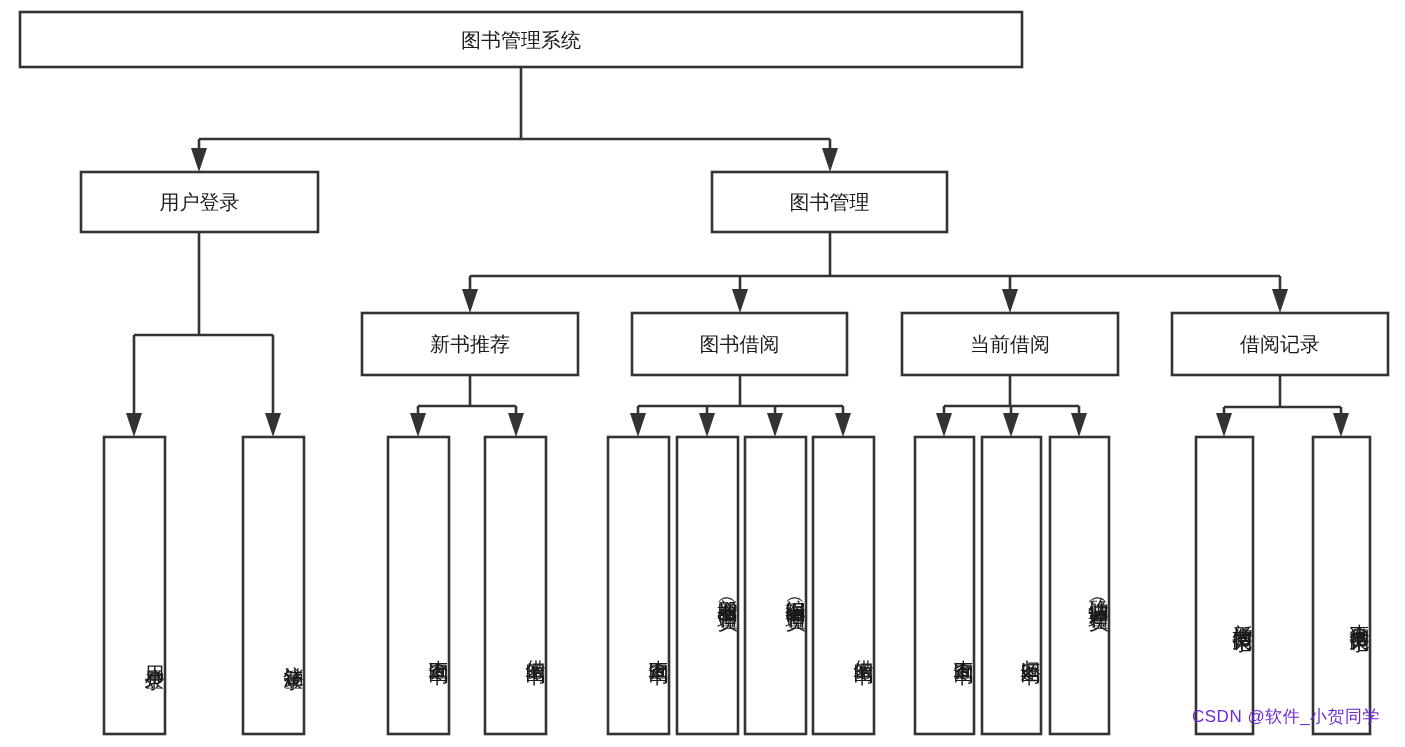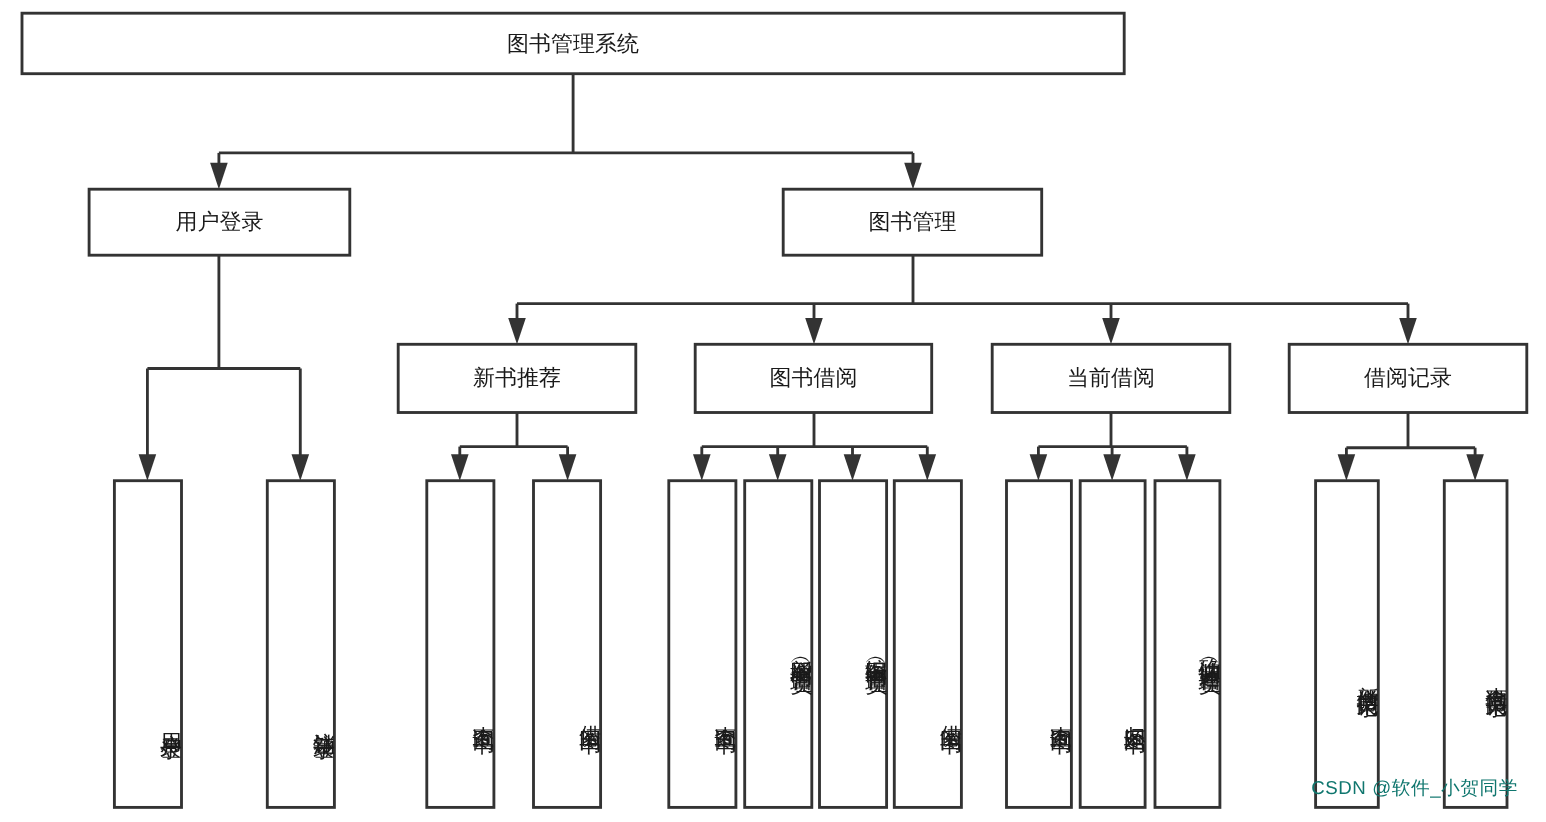--- a/index.html
+++ b/index.html
@@ -59,21 +59,21 @@
     display: flex;
     align-items: flex-start;
     justify-content: center;
     pointer-events: none;
     user-select: none;
   }
   .watermark {
     position: absolute;
     font-family: "Liberation Sans", "DejaVu Sans", sans-serif;
     font-size: 17px;
-    color: #0f766e;
+    color: #6d28d9;
     white-space: nowrap;
     letter-spacing: 0.5px;
   }
 </style>
 </head>
 <body>
 
 <div id="diagram-root">
 
   <svg id="flow-svg" viewBox="0 0 1405 747" xmlns="http://www.w3.org/2000/svg">

